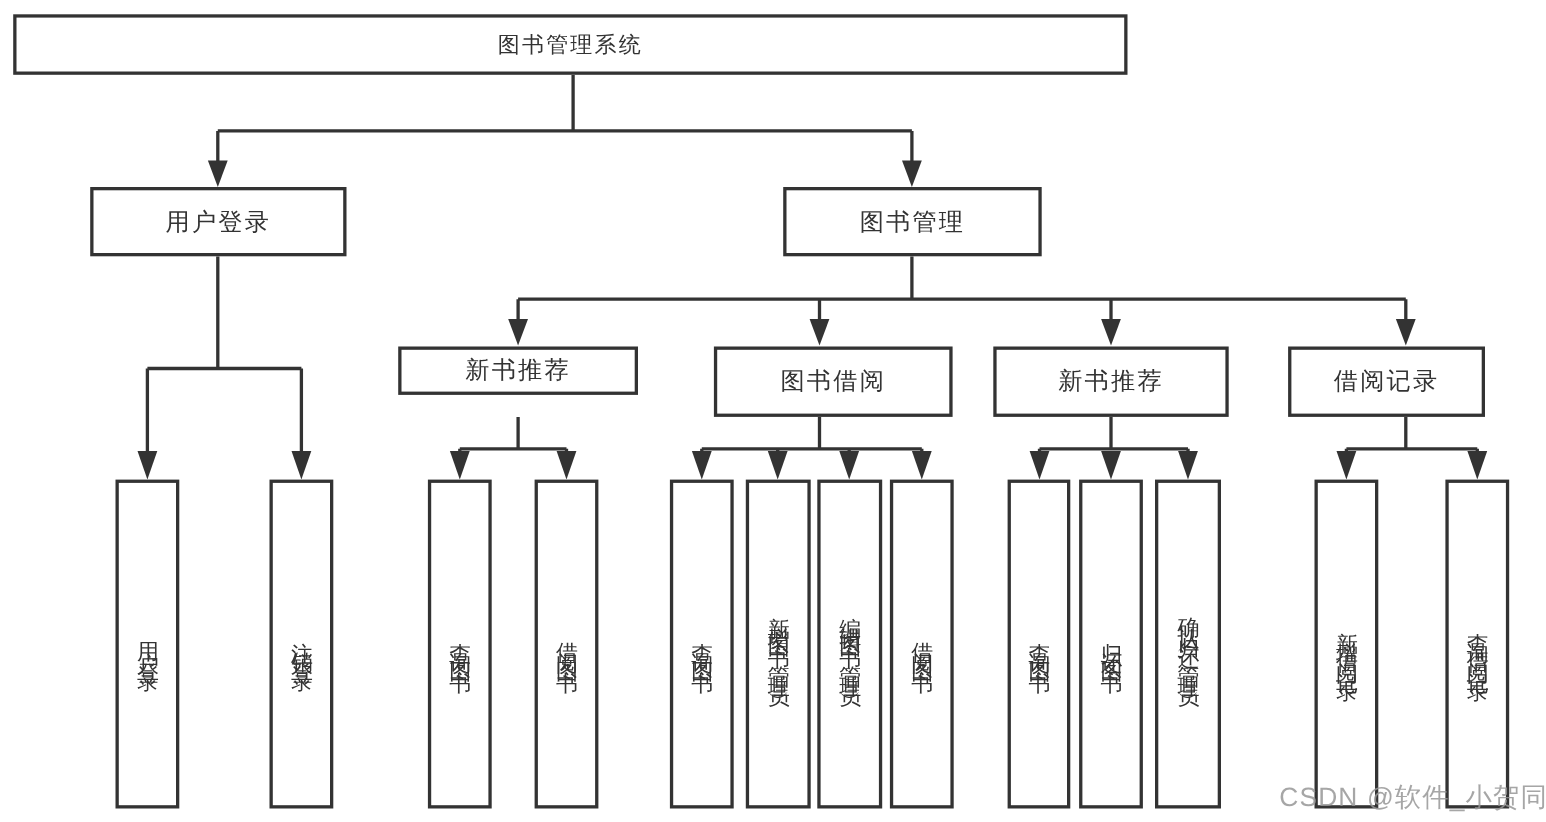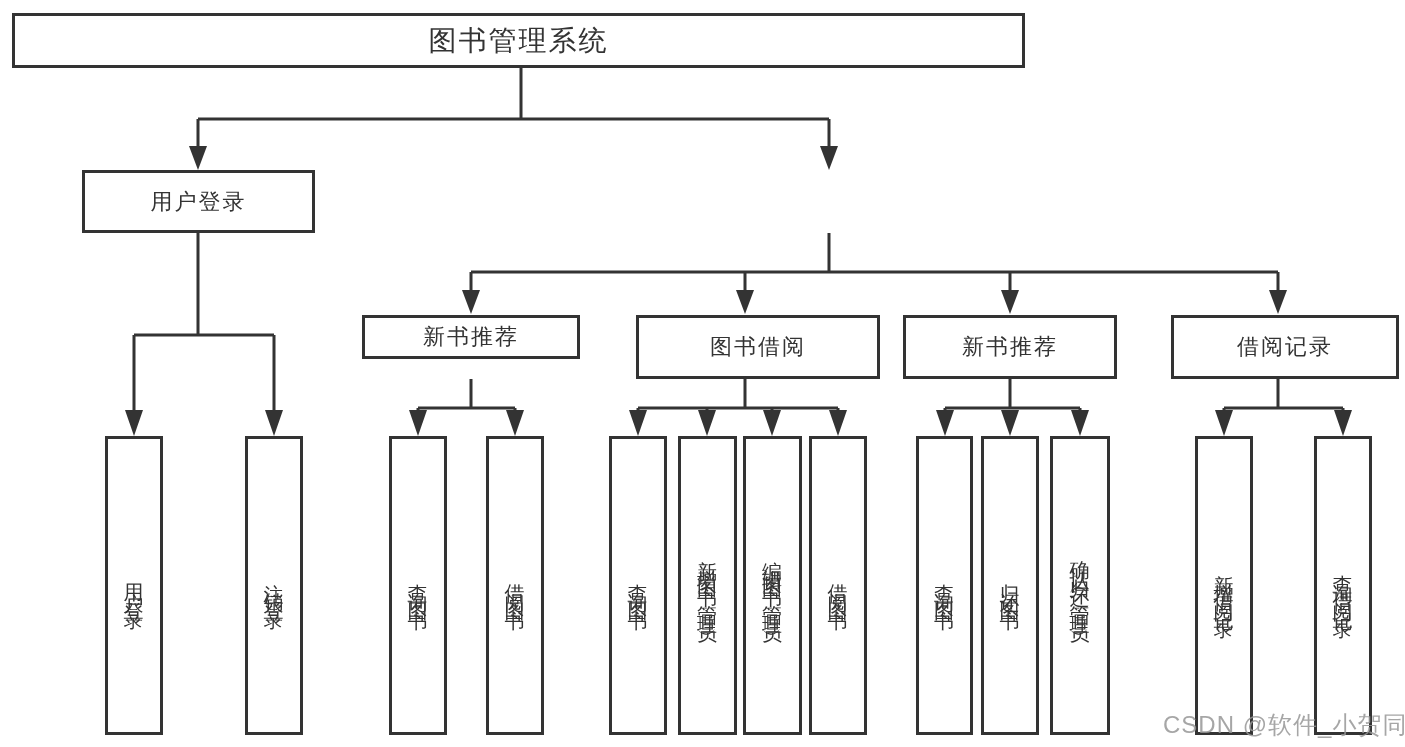--- a/index.html
+++ b/index.html
@@ -7,21 +7,21 @@
     position:relative;width:1405px;height:747px;background:#ffffff;
     font-family:"Liberation Sans","DejaVu Sans",sans-serif;overflow:hidden;
   }
   .wires{position:absolute;left:0;top:0;width:1405px;height:747px;}
   .node{
     position:absolute;background:#ffffff;border:3px solid #333333;
     box-sizing:border-box;display:flex;align-items:center;justify-content:center;
     color:#333333;
   }
   .hbox{font-size:22px;letter-spacing:2px;}
-  .rootbox{font-size:28px;}
+  .rootbox{font-size:20px;}
   .vbox .vtext{
     writing-mode:vertical-rl;text-orientation:mixed;
     font-size:20px;letter-spacing:9px;line-height:1;white-space:nowrap;
   }
   .watermark{
     position:absolute;left:1163px;top:709px;font-size:24px;
     color:rgba(150,150,150,0.85);letter-spacing:1px;z-index:5;white-space:nowrap;
   }
 </style>
 </head>
@@ -61,31 +61,34 @@
     </g>
   </svg>
 
   <div class="node hbox rootbox" style="left:12px;top:13px;width:1013px;height:55px">
     <span>图书管理系统</span>
   </div>
 
   <div class="node hbox" style="left:82px;top:170px;width:233px;height:63px">
     <span>用户登录</span>
   </div>
+  <div class="node hbox" style="left:712px;top:170px;width:235px;height:63px">
+    <span>图书管理</span>
+  </div>
 
   <div class="node hbox" style="left:362px;top:315px;width:218px;height:44px">
     <span>新书推荐</span>
   </div>
-  <div class="node hbox" style="left:636px;top:315px;width:244px;height:64px">
+  <div class="node hbox" style="left:649px;top:315px;width:217px;height:64px">
     <span>图书借阅</span>
   </div>
   <div class="node hbox" style="left:903px;top:315px;width:214px;height:64px">
     <span>新书推荐</span>
   </div>
-  <div class="node hbox" style="left:1171px;top:315px;width:228px;height:64px">
+  <div class="node hbox" style="left:1171px;top:315px;width:179px;height:64px">
     <span>借阅记录</span>
   </div>
 
   <div class="node vbox" style="left:105px;top:436px;width:58px;height:299px">
     <span class="vtext">用户登录</span>
   </div>
   <div class="node vbox" style="left:245px;top:436px;width:58px;height:299px">
     <span class="vtext">注销登录</span>
   </div>
 

